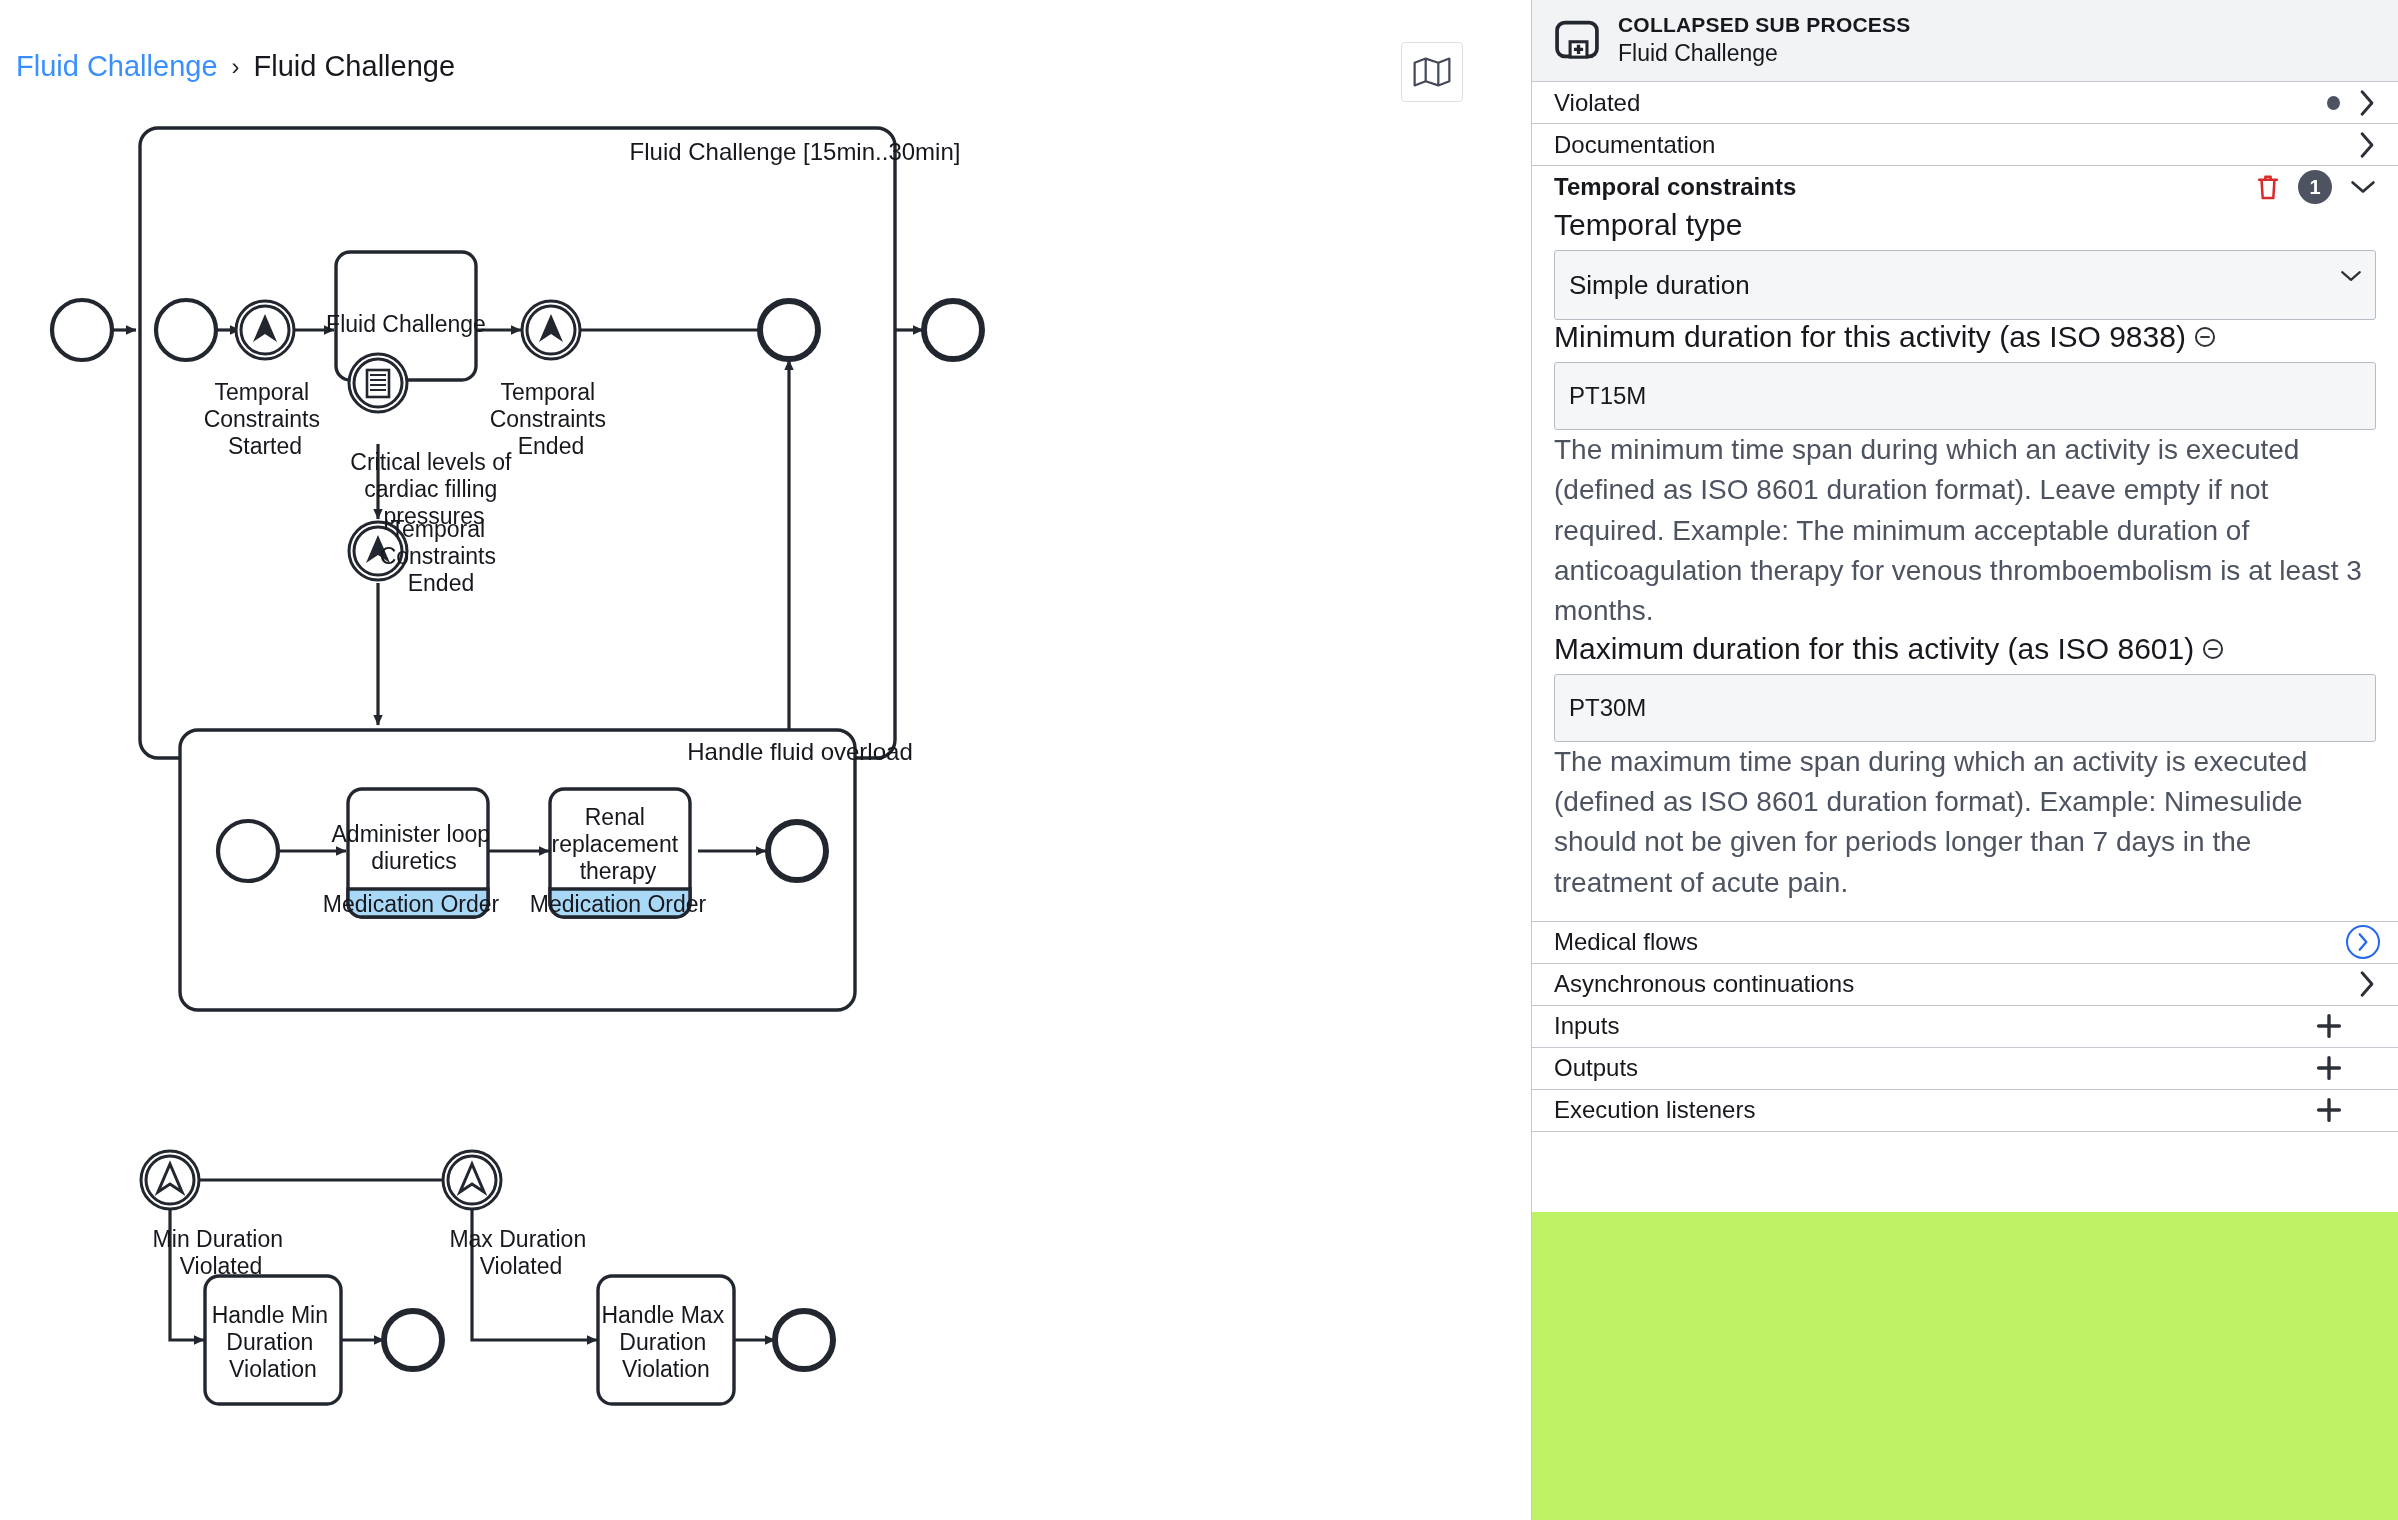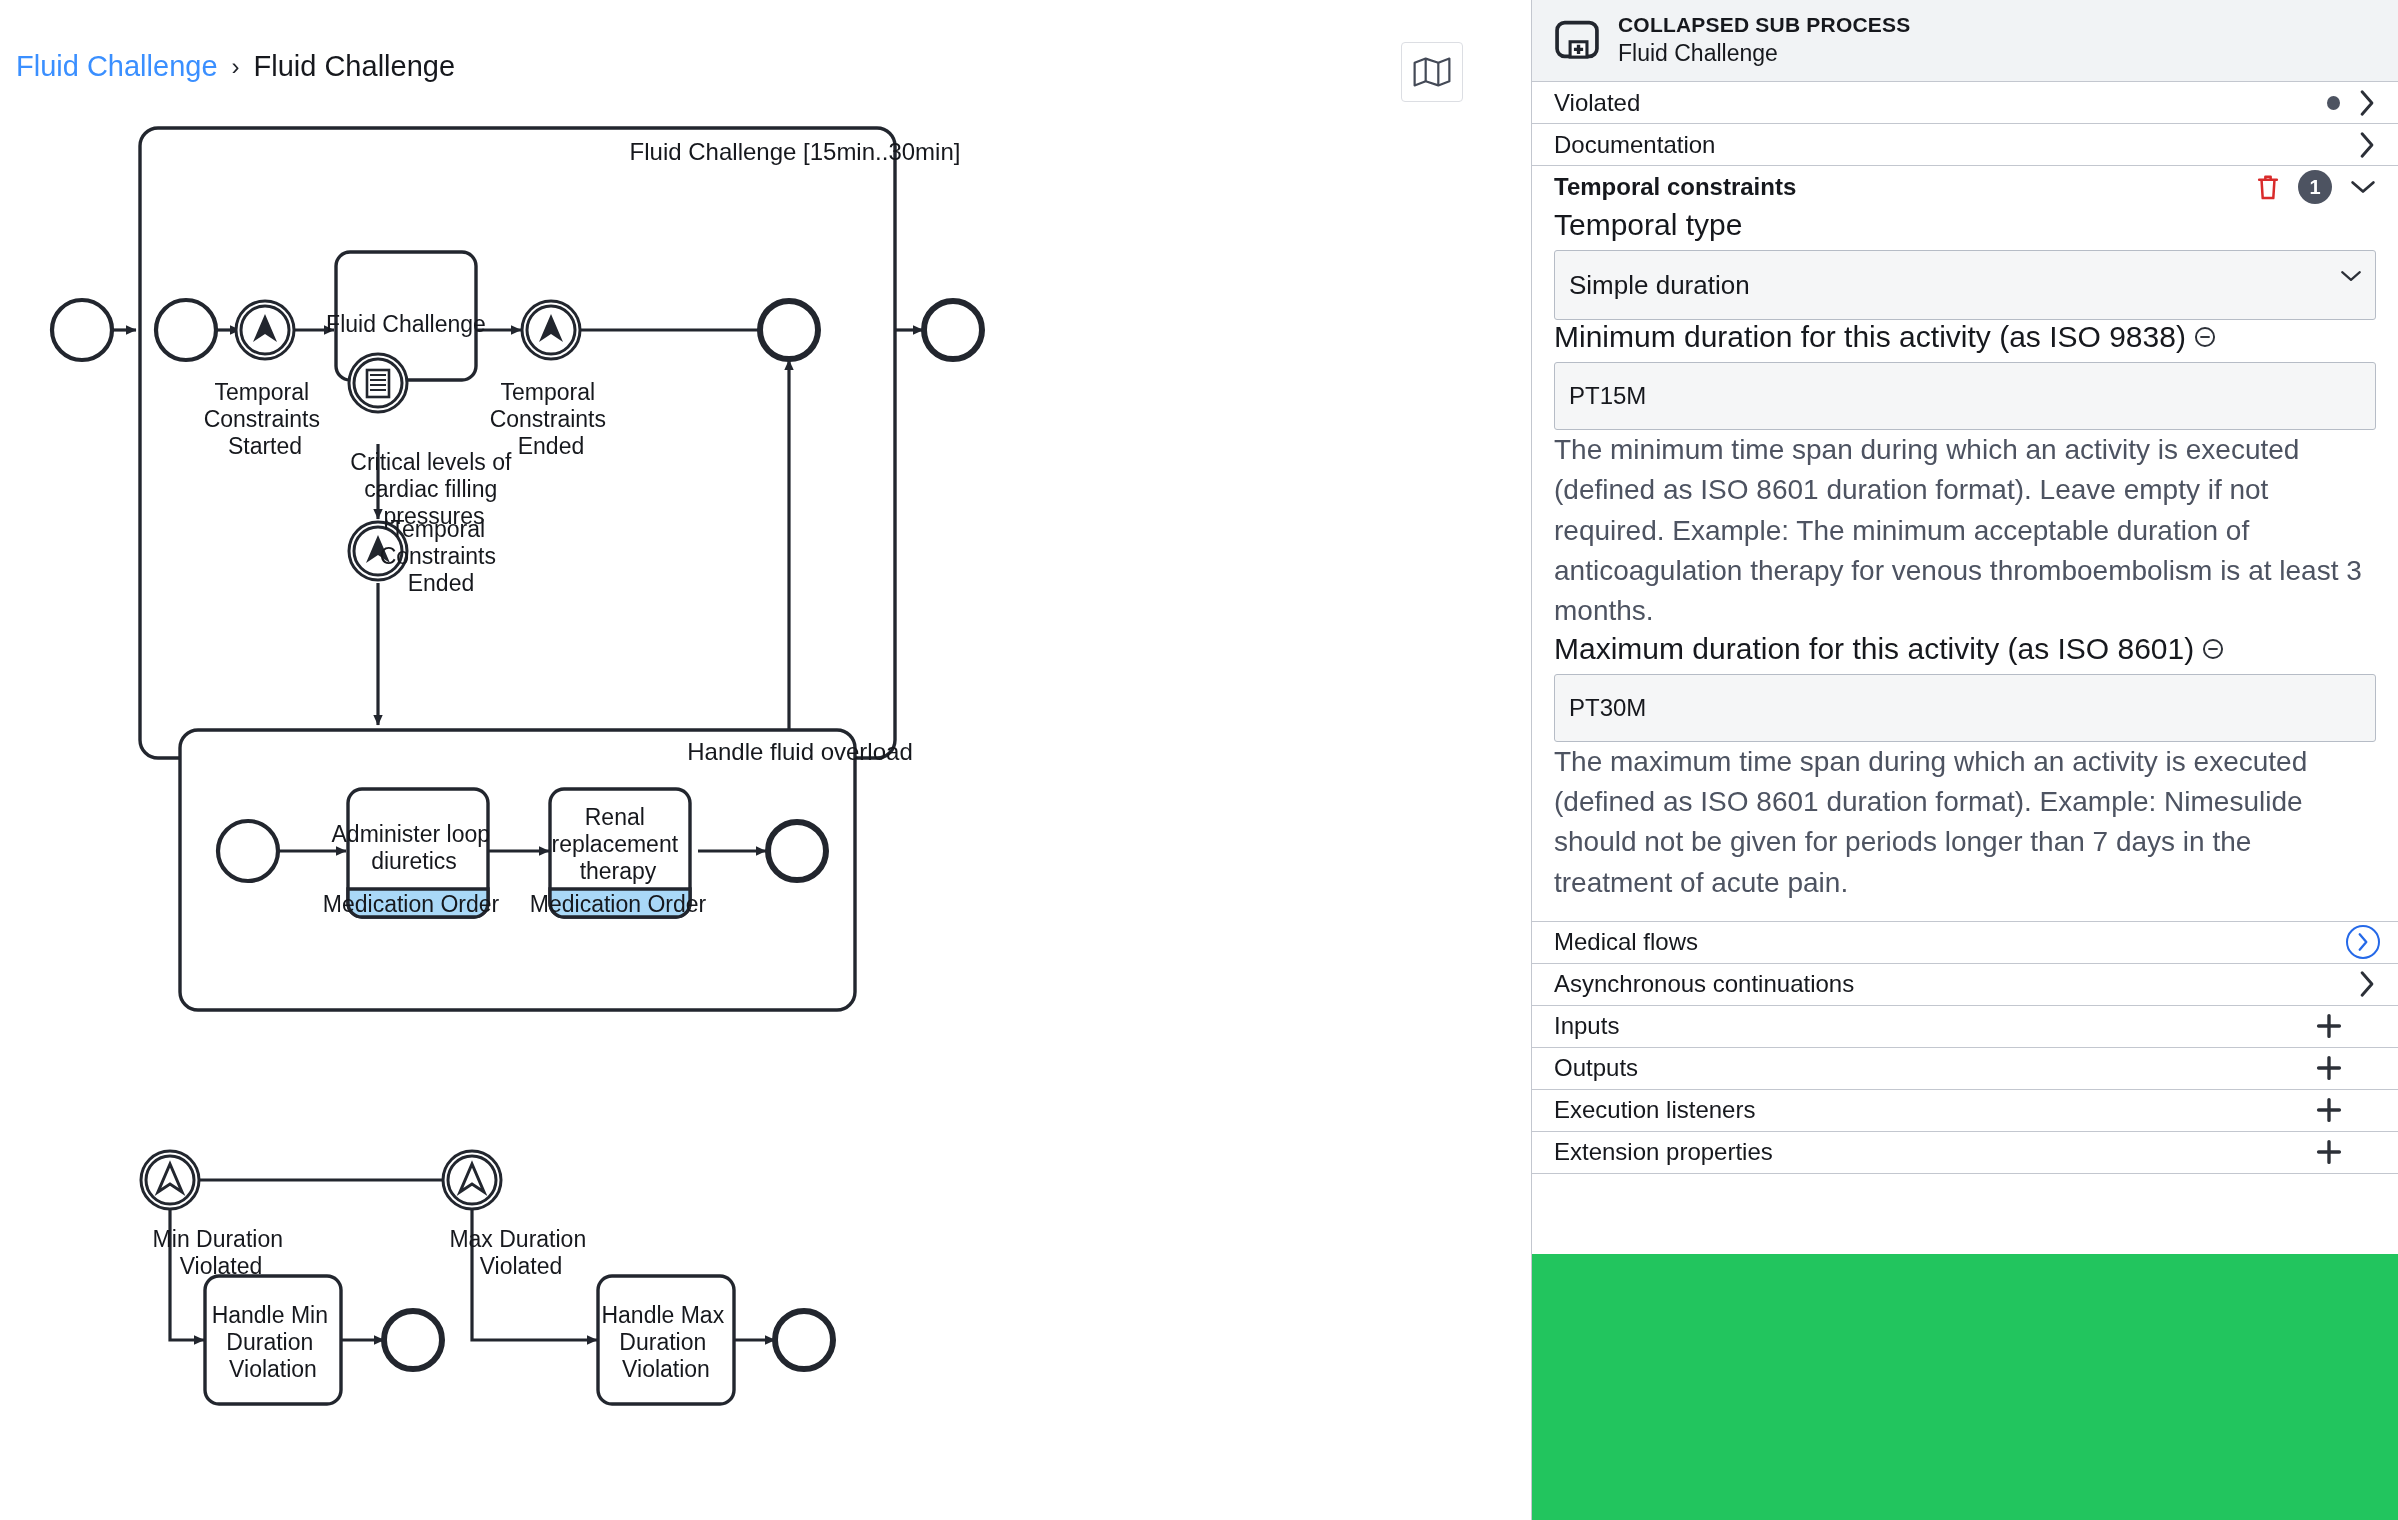--- a/index.html
+++ b/index.html
@@ -36,21 +36,21 @@
     display: flex; align-items: center; justify-content: center;
   }
 
   #bpmn { position: absolute; left: 0; top: 0; width: 1531px; height: 1520px; }
 
   
   #props-pane {
     position: relative;
     width: 867px; height: 1520px;
     flex: 0 0 867px;
-    background: #22c55e;
+    background: #bef264;
     border-left: 1px solid #c3c7cf;
     overflow: hidden;
     font-size: 0;
   }
   #props-header {
     background: #f1f3f5;
     border-bottom: 1px solid #c3c7cf;
     height: 82px;
     display: flex; align-items: center; gap: 18px;
     padding: 0 22px;
@@ -419,25 +419,17 @@
 
     <div class="group-row">
       <span class="g-label">Execution listeners</span>
       <span class="g-right" style="padding-right:34px;">
         <svg width="26" height="26" viewBox="0 0 20 20">
           <path d="M10 2 V18 M2 10 H18" stroke="#2c3038" stroke-width="2.6" stroke-linecap="round"></path>
         </svg>
       </span>
     </div>
 
-    <div class="group-row">
-      <span class="g-label">Extension properties</span>
-      <span class="g-right" style="padding-right:34px;">
-        <svg width="26" height="26" viewBox="0 0 20 20">
-          <path d="M10 2 V18 M2 10 H18" stroke="#2c3038" stroke-width="2.6" stroke-linecap="round"></path>
-        </svg>
-      </span>
-    </div>
 
     <div class="tail"></div>
   </div>
 
 </div>
 
 </body></html>

